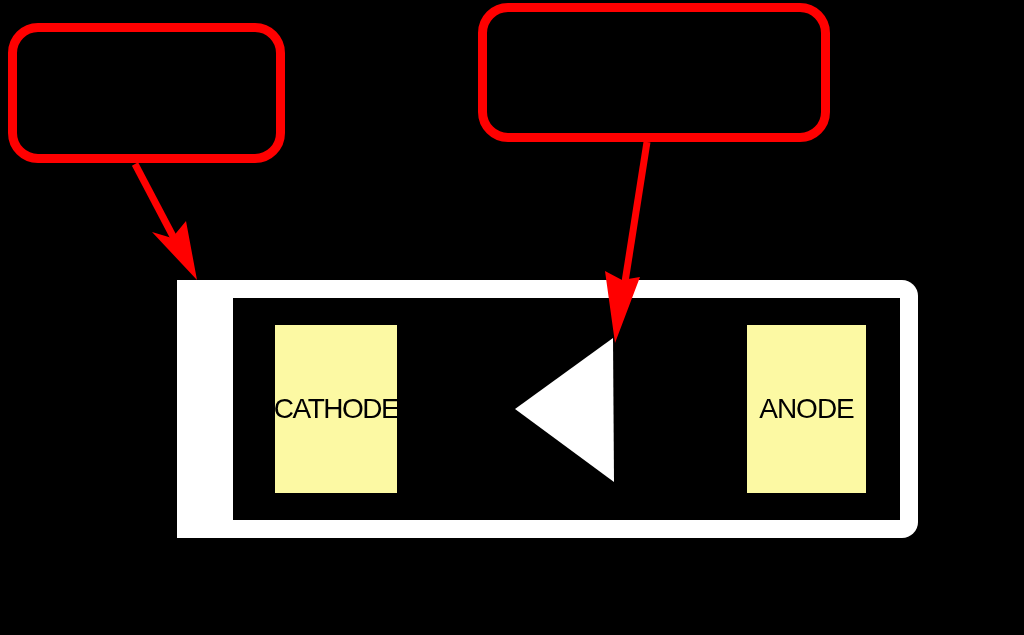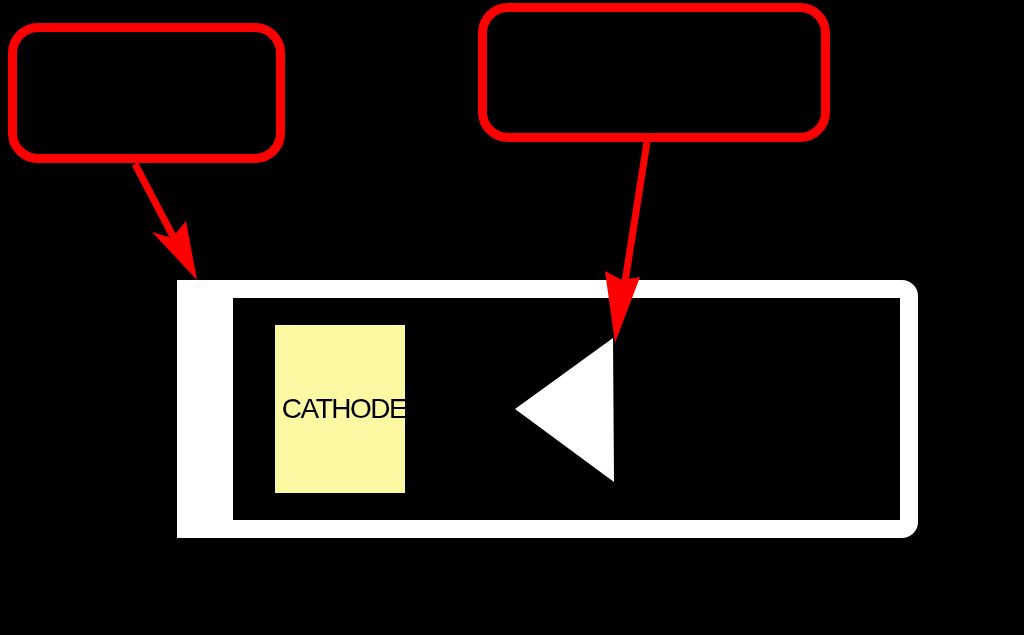--- a/index.html
+++ b/index.html
@@ -60,21 +60,20 @@
     font-size: 28px;
     white-space: nowrap;
     overflow: visible;
   }
   #cathode-pad {
     left: 275px;
     top: 325px;
     width: 122px;
     height: 168px;
     letter-spacing: -1.5px;
-    padding-left: 8px;
   }
   #anode-pad {
     left: 747px;
     top: 325px;
     width: 119px;
     height: 168px;
     letter-spacing: -1px;
   }
   #overlay-svg {
     position: absolute;
@@ -97,20 +96,23 @@
     <span></span>
   </div>
 
   <div id="package-outline"></div>
   <div id="cathode-band"></div>
   <div id="package-body"></div>
 
   <div id="cathode-pad" class="pad">
     <span>CATHODE</span>
   </div>
+  <div id="anode-pad" class="pad">
+    <span>ANODE</span>
+  </div>
 
   <svg id="overlay-svg" viewBox="0 0 1024 635" xmlns="http://www.w3.org/2000/svg">
 
     <polygon points="613,338 614,482 515,409" fill="#ffffff"></polygon>
 
     <g>
       <line x1="135" y1="164" x2="176" y2="242" stroke="#ff0000" stroke-width="7"></line>
       <polygon points="197,280 152,232 172,238 186,221" fill="#ff0000"></polygon>
     </g>
 

